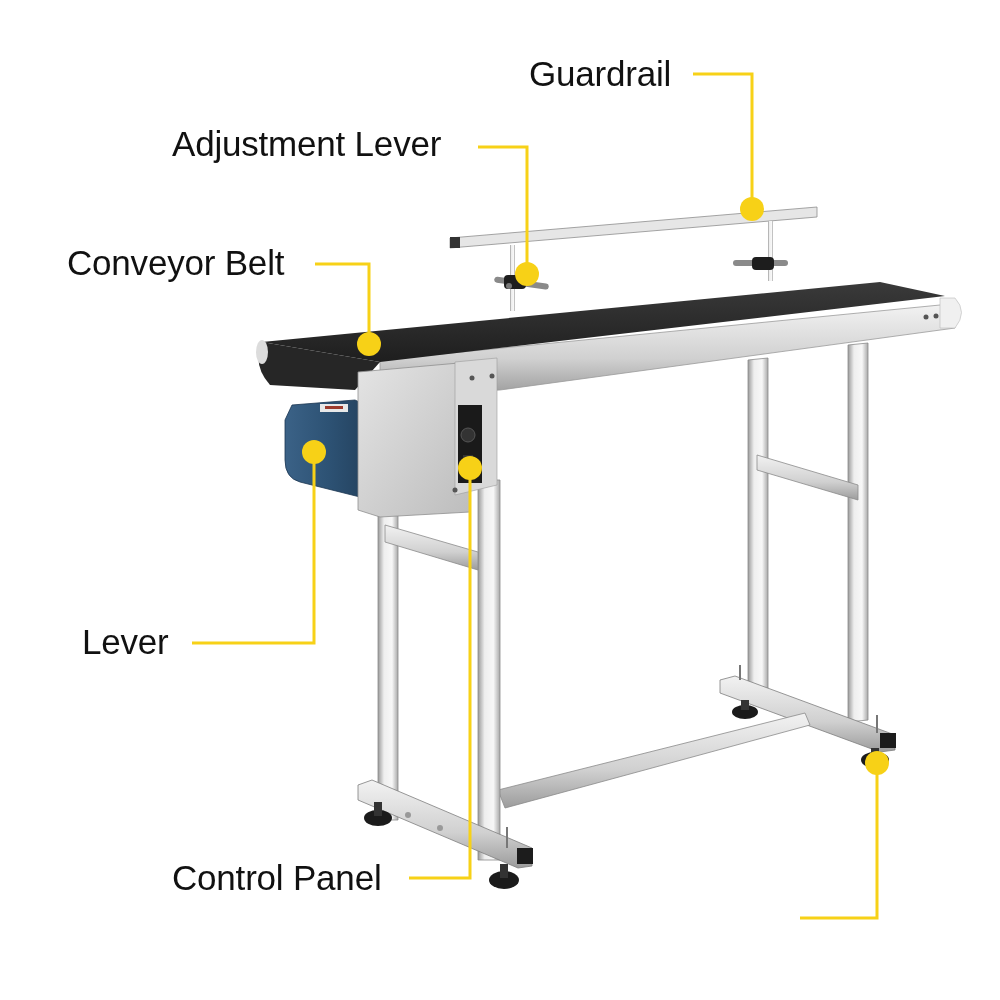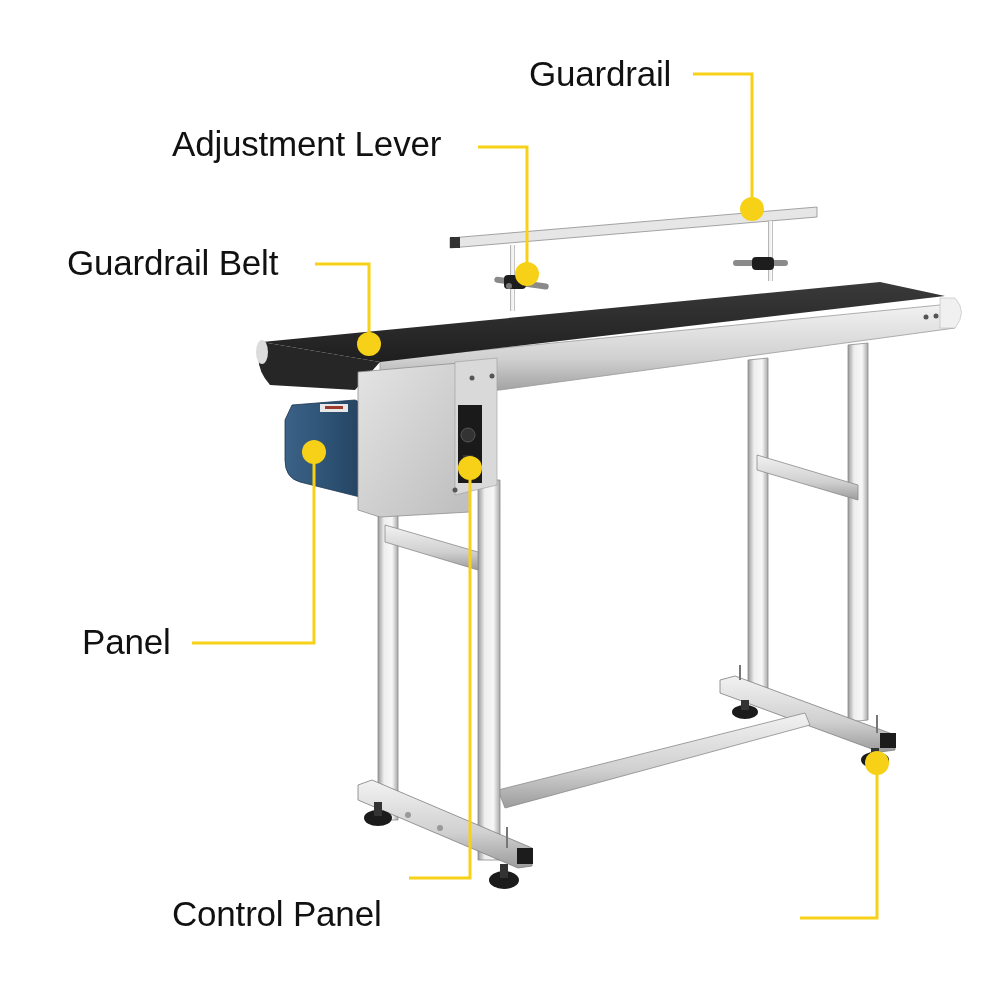--- a/index.html
+++ b/index.html
@@ -132,17 +132,17 @@
       <circle cx="527" cy="274" r="12"></circle>
       <circle cx="369" cy="344" r="12"></circle>
       <circle cx="314" cy="452" r="12"></circle>
       <circle cx="470" cy="468" r="12"></circle>
       <circle cx="877" cy="763" r="12"></circle>
     </g>
   </svg>
 
   <div class="label" style="left:529px; top:56px;">Guardrail</div>
   <div class="label" style="left:172px; top:126px;">Adjustment Lever</div>
-  <div class="label" style="left:67px; top:245px;">Guardrail Belt</div>
-  <div class="label" style="left:82px; top:624px;">Panel</div>
-  <div class="label" style="left:172px; top:896px;">Control Panel</div>
+  <div class="label" style="left:67px; top:245px;">Conveyor Belt</div>
+  <div class="label" style="left:82px; top:624px;">Lever</div>
+  <div class="label" style="left:172px; top:860px;">Control Panel</div>
 
 </div>
 
 </body></html>

